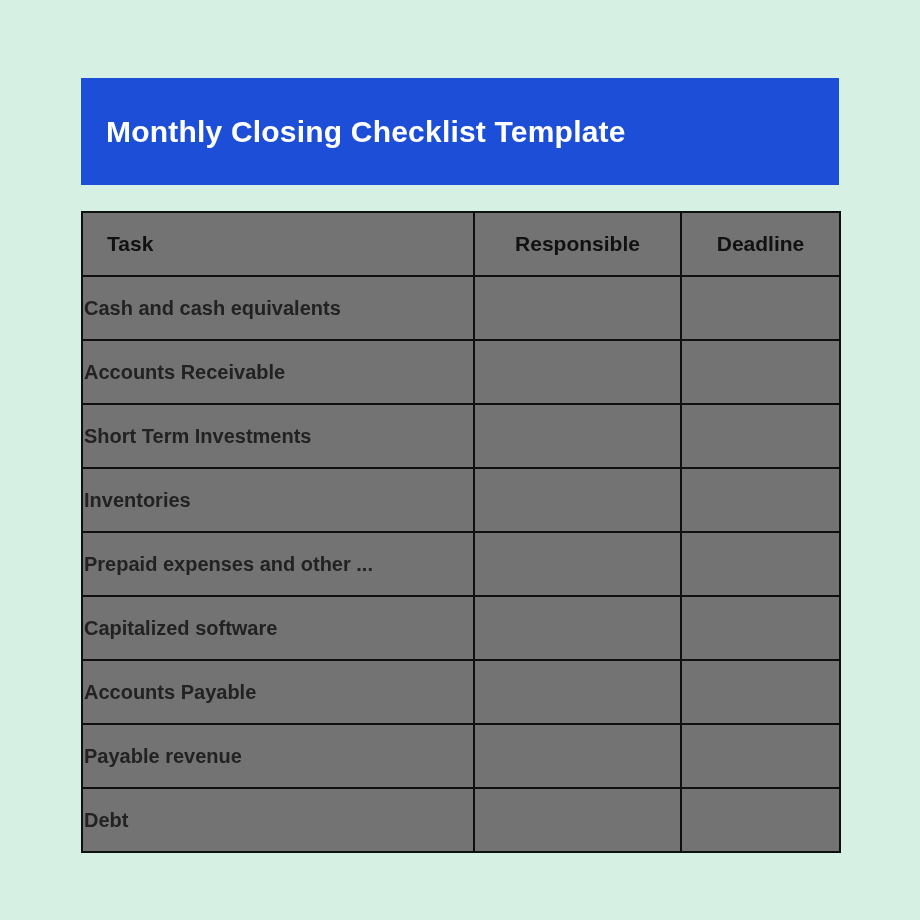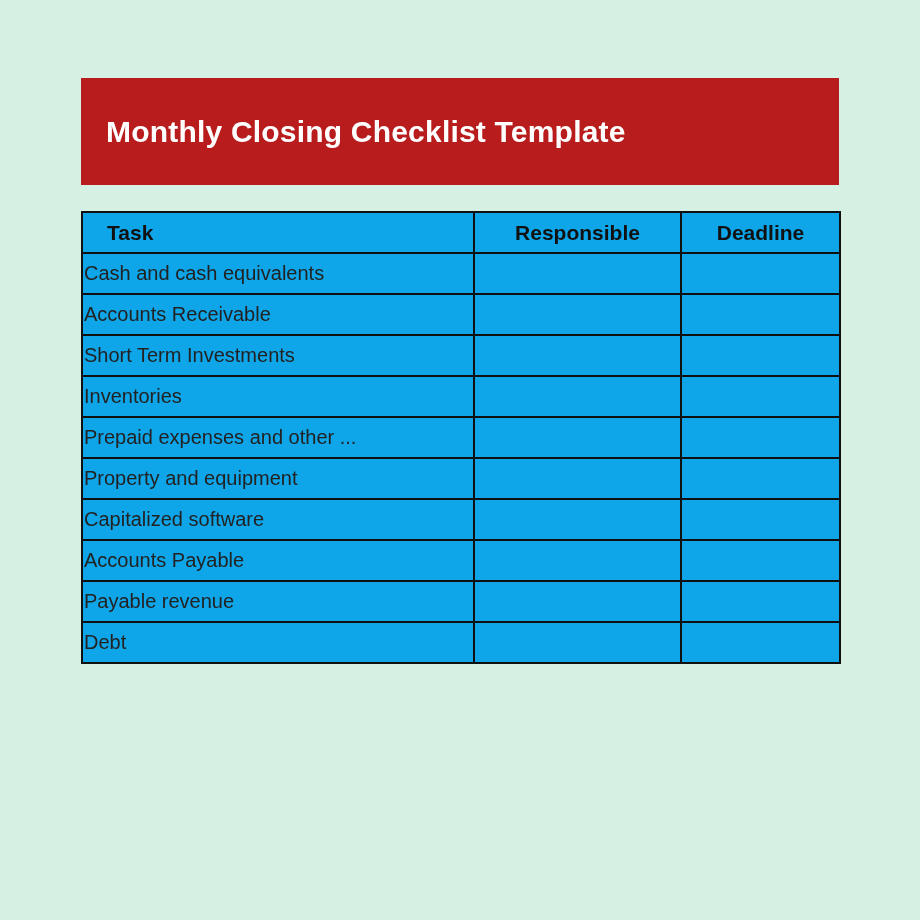--- a/index.html
+++ b/index.html
@@ -18,21 +18,21 @@
     position: absolute;
     left: 0; top: 0;
     width: 920px; height: 920px;
   }
   .title-bar {
     position: absolute;
     left: 81px;
     top: 78px;
     width: 758px;
     height: 107px;
-    background: #b91c1c;
+    background: #1d4ed8;
     display: flex;
     align-items: center;
     box-sizing: border-box;
     padding-left: 25px;
   }
   .title-bar h1 {
     margin: 0;
     color: #ffffff;
     font-size: 30px;
     font-weight: 700;
@@ -46,42 +46,42 @@
     border-collapse: collapse;
     background: #ffffff;
     table-layout: fixed;
   }
   .checklist-table col.col-task { width: 392px; }
   .checklist-table col.col-responsible { width: 207px; }
   .checklist-table col.col-deadline { width: 159px; }
   .checklist-table th,
   .checklist-table td {
     border: 2px solid #101010;
-    height: 41px; 
+    height: 64px; 
     box-sizing: border-box;
-    background: #0ea5e9;
+    background: #737373;
     overflow: hidden;
     white-space: nowrap;
   }
   .checklist-table th {
     font-size: 21px;
     font-weight: 700;
     color: #111111;
     padding: 0;
   }
   .checklist-table th.th-task {
     text-align: left;
     padding-left: 24px;
   }
   .checklist-table th.th-center {
     text-align: center;
   }
   .checklist-table td.td-task {
     font-size: 20px;
-    font-weight: 400;
+    font-weight: 700;
     color: #222222;
     text-align: left;
   }
   .checklist-table td.td-empty {
     padding: 0;
   }
 </style>
 </head>
 <body>
 
@@ -124,25 +124,20 @@
         <td class="td-task">Inventories</td>
         <td class="td-empty"></td>
         <td class="td-empty"></td>
       </tr>
       <tr>
         <td class="td-task">Prepaid expenses and other ...</td>
         <td class="td-empty"></td>
         <td class="td-empty"></td>
       </tr>
       <tr>
-        <td class="td-task">Property and equipment</td>
-        <td class="td-empty"></td>
-        <td class="td-empty"></td>
-      </tr>
-      <tr>
         <td class="td-task">Capitalized software</td>
         <td class="td-empty"></td>
         <td class="td-empty"></td>
       </tr>
       <tr>
         <td class="td-task">Accounts Payable</td>
         <td class="td-empty"></td>
         <td class="td-empty"></td>
       </tr>
       <tr>

